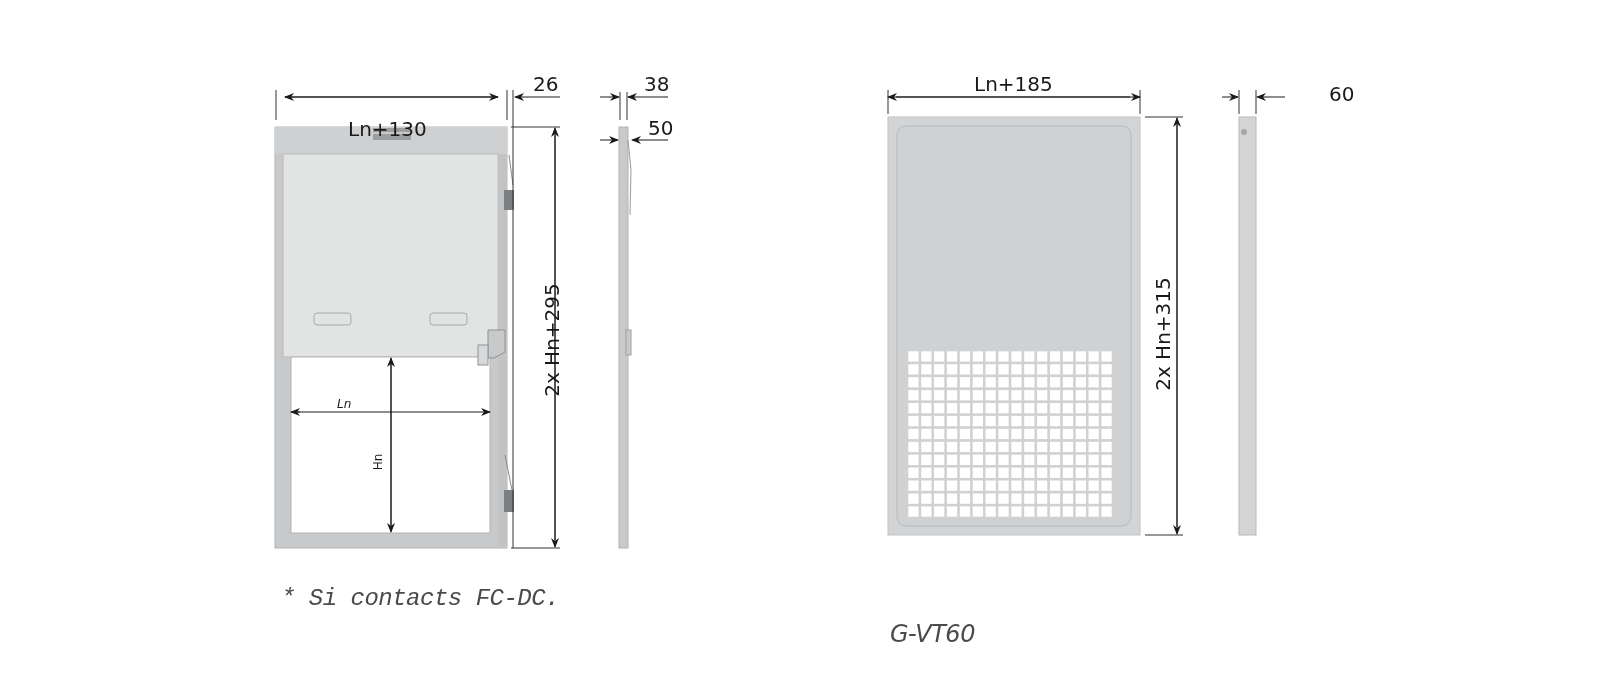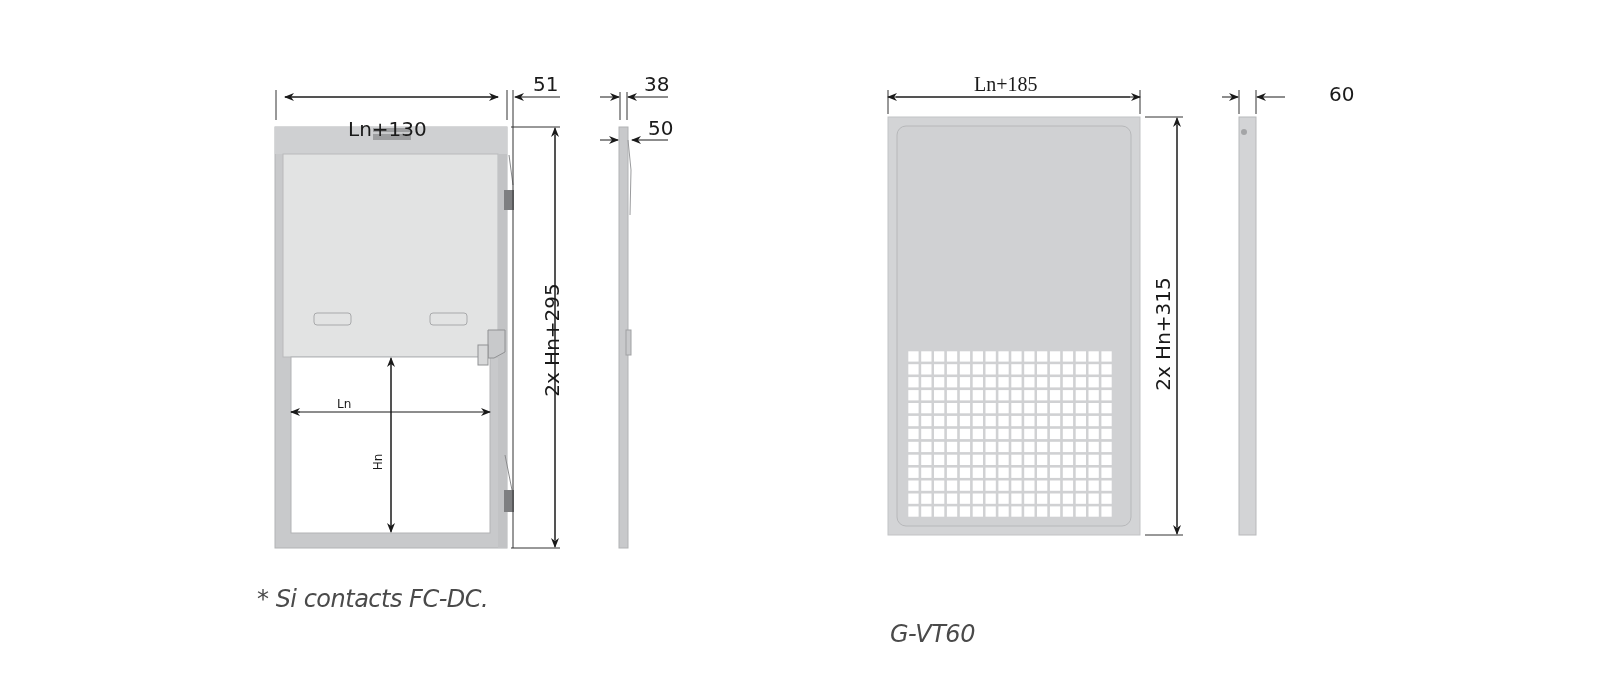--- a/index.html
+++ b/index.html
@@ -297,33 +297,33 @@
 
     <rect x="1239" y="117" width="17" height="418" fill="#d3d4d6" stroke="#b8b9bb"></rect>
     <circle cx="1244" cy="132" r="3" fill="#a4a5a7"></circle>
     <line x1="1239" y1="90" x2="1239" y2="114" stroke="#333"></line>
     <line x1="1256" y1="90" x2="1256" y2="114" stroke="#333"></line>
     <line x1="1222" y1="97" x2="1238" y2="97" stroke="#1a1a1a" marker-end="url(#arr)"></line>
     <line x1="1285" y1="97" x2="1257" y2="97" stroke="#1a1a1a" marker-end="url(#arr)"></line>
   </svg>
 
   <span class="dim-label" style="left:348px; top:74px;margin-top:45px;">Ln+130</span>
-  <span class="dim-label" style="left:533px; top:74px;">51</span>
+  <span class="dim-label" style="left:533px; top:74px;">26</span>
   <span class="dim-label vert" style="left:492px; top:330px; width:120px; text-align:center;">2x Hn+295</span>
-  <span class="dim-small" style="left:337px; top:398px;">Ln</span>
+  <span class="dim-small" style="left:337px; top:398px;font-style:italic;">Ln</span>
   <span class="dim-small vert" style="left:370px; top:456px;">Hn</span>
-  <span class="caption" style="left:257px; top:585px;">* Si contacts FC-DC.</span>
+  <span class="caption" style="left:281px; top:585px;font-family:Liberation Mono, monospace;">* Si contacts FC-DC.</span>
 </div>
 
 <div>
   <span class="dim-label" style="left:644px; top:74px;">38</span>
   <span class="dim-label" style="left:648px; top:118px;">50</span>
 </div>
 
 <div>
-  <span class="dim-label" style="left:974px; top:74px;font-family:Liberation Serif, serif;">Ln+185</span>
+  <span class="dim-label" style="left:974px; top:74px;">Ln+185</span>
   <span class="dim-label vert" style="left:1103px; top:324px; width:120px; text-align:center;">2x Hn+315</span>
   <span class="caption" style="left:890px; top:573px;margin-top:47px;">G-VT60</span>
 </div>
 
 <div>
   <span class="dim-label" style="left:1289px; top:84px;margin-left:40px;">60</span>
 </div>
 
 </body></html>

